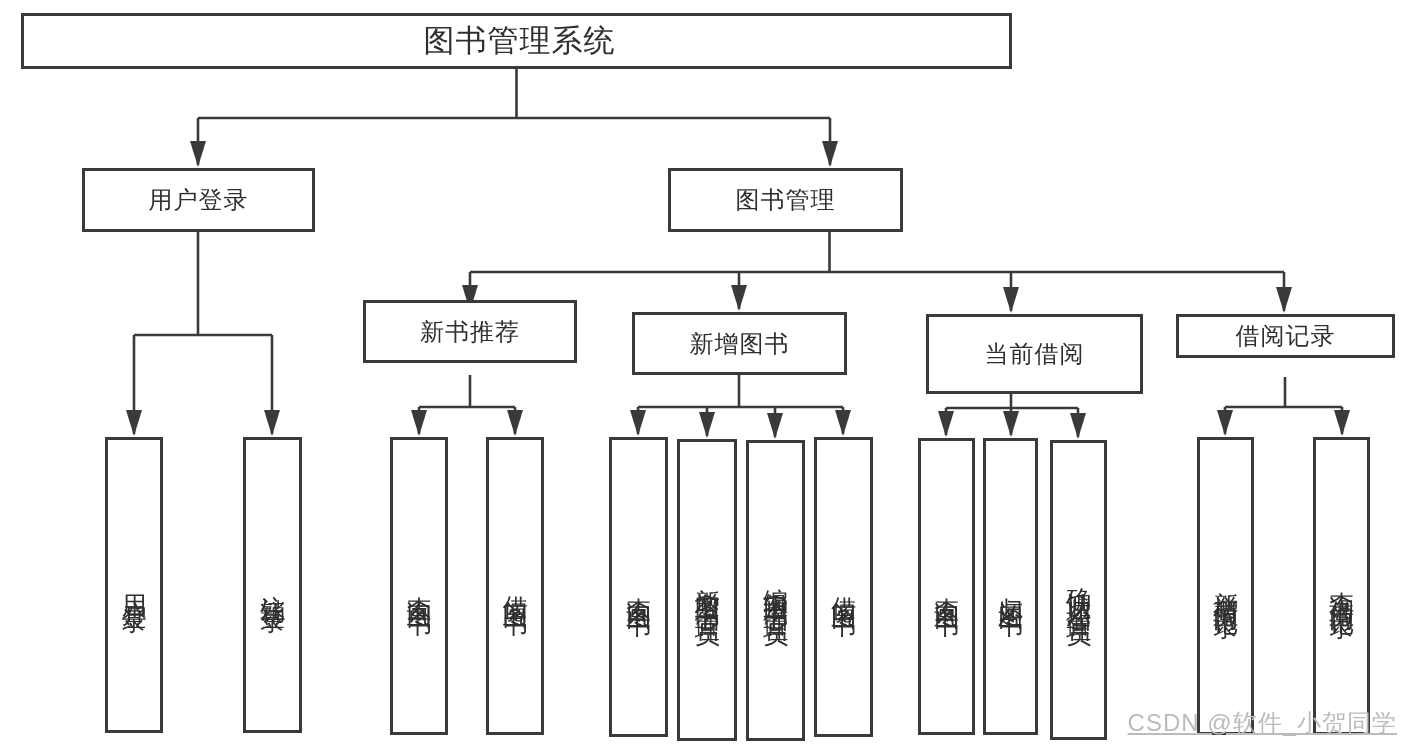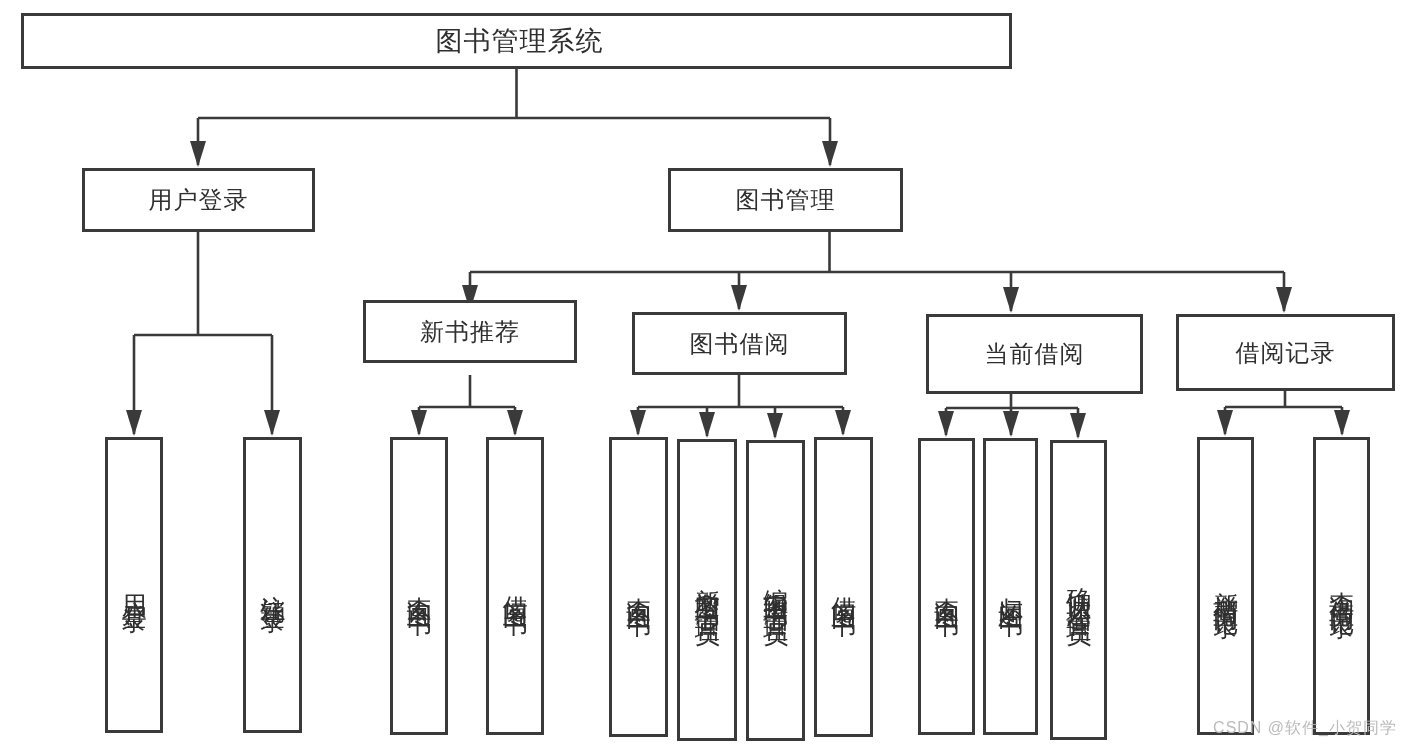--- a/index.html
+++ b/index.html
@@ -10,29 +10,29 @@
   }
   #stage{position:relative;width:1405px;height:747px;background:#ffffff;}
   .wires{position:absolute;left:0;top:0;z-index:1;}
   .node{
     position:absolute;z-index:2;box-sizing:border-box;
     background:#ffffff;border:3px solid #3a3a3a;
     display:flex;align-items:center;justify-content:center;
     color:#2f2f2f;
   }
   .h{font-size:24px;letter-spacing:1px;white-space:nowrap;}
-  .root{font-size:27px;padding-left:6px;}
+  .root{font-size:31px;padding-left:6px;}
   .v span{
     writing-mode:vertical-rl;
     font-size:25px;letter-spacing:5px;line-height:1.1;
     white-space:nowrap;
   }
   .watermark{
     position:absolute;z-index:3;right:8px;bottom:8px;
-    color:#bbbbbb;font-size:16px;letter-spacing:1px;
+    color:#bbbbbb;font-size:24px;letter-spacing:1px;text-decoration:underline;
   }
 </style>
 </head>
 <body>
 
 <div id="stage">
 
   <svg class="wires" width="1405" height="747" viewBox="0 0 1405 747">
     <g stroke="#3a3a3a" stroke-width="2.6" fill="none">
 
@@ -81,26 +81,26 @@
     <span>用户登录</span>
   </div>
   <div class="node h" style="left:668px;top:168px;width:235px;height:64px">
     <span>图书管理</span>
   </div>
 
   <div class="node h" style="left:363px;top:300px;width:214px;height:63px">
     <span>新书推荐</span>
   </div>
   <div class="node h" style="left:632px;top:312px;width:215px;height:63px">
-    <span>图书借阅</span>
+    <span>新增图书</span>
   </div>
   <div class="node h" style="left:926px;top:314px;width:217px;height:80px">
     <span>当前借阅</span>
   </div>
-  <div class="node h" style="left:1176px;top:314px;width:219px;height:77px">
+  <div class="node h" style="left:1176px;top:314px;width:219px;height:44px">
     <span>借阅记录</span>
   </div>
 
   <div class="node v" style="left:105px;top:437px;width:58px;height:296px">
     <span>用户登录</span>
   </div>
   <div class="node v" style="left:243px;top:437px;width:59px;height:296px">
     <span>注销登录</span>
   </div>
 

